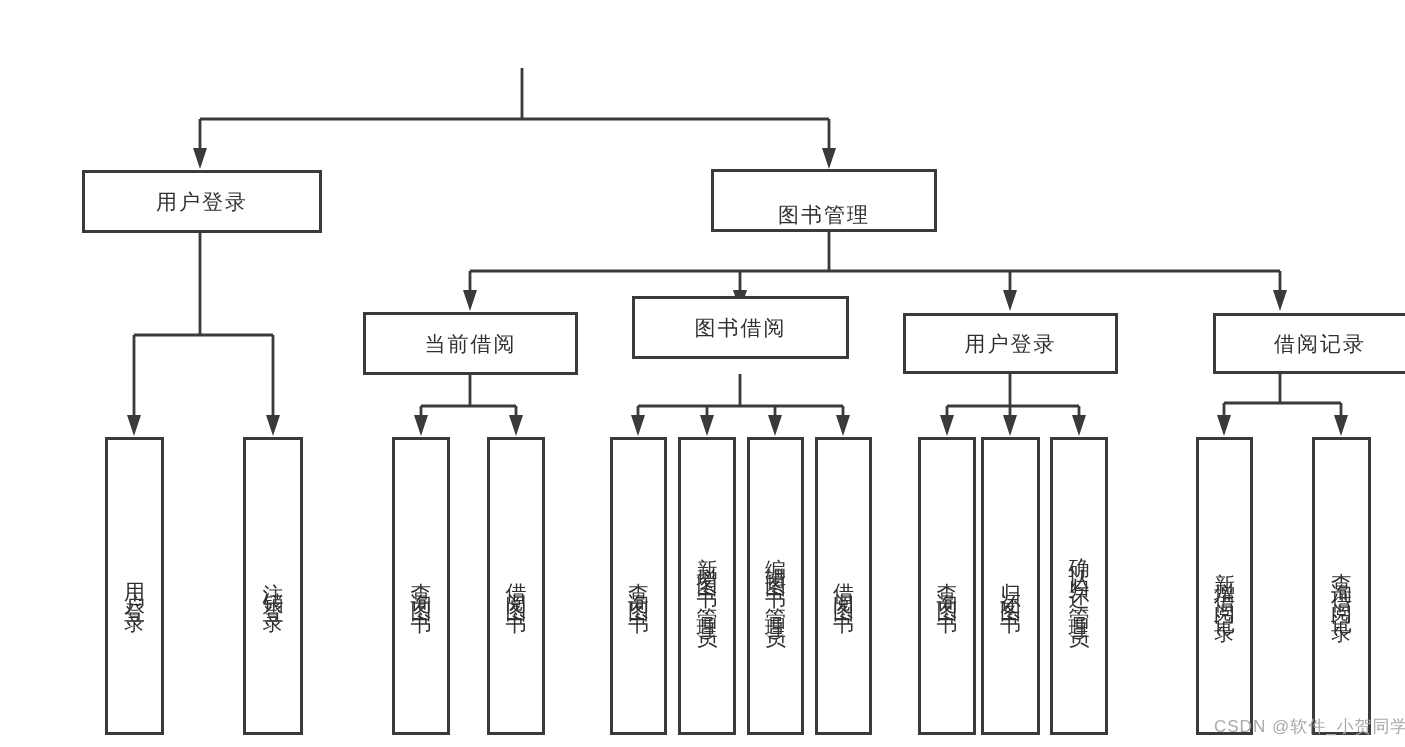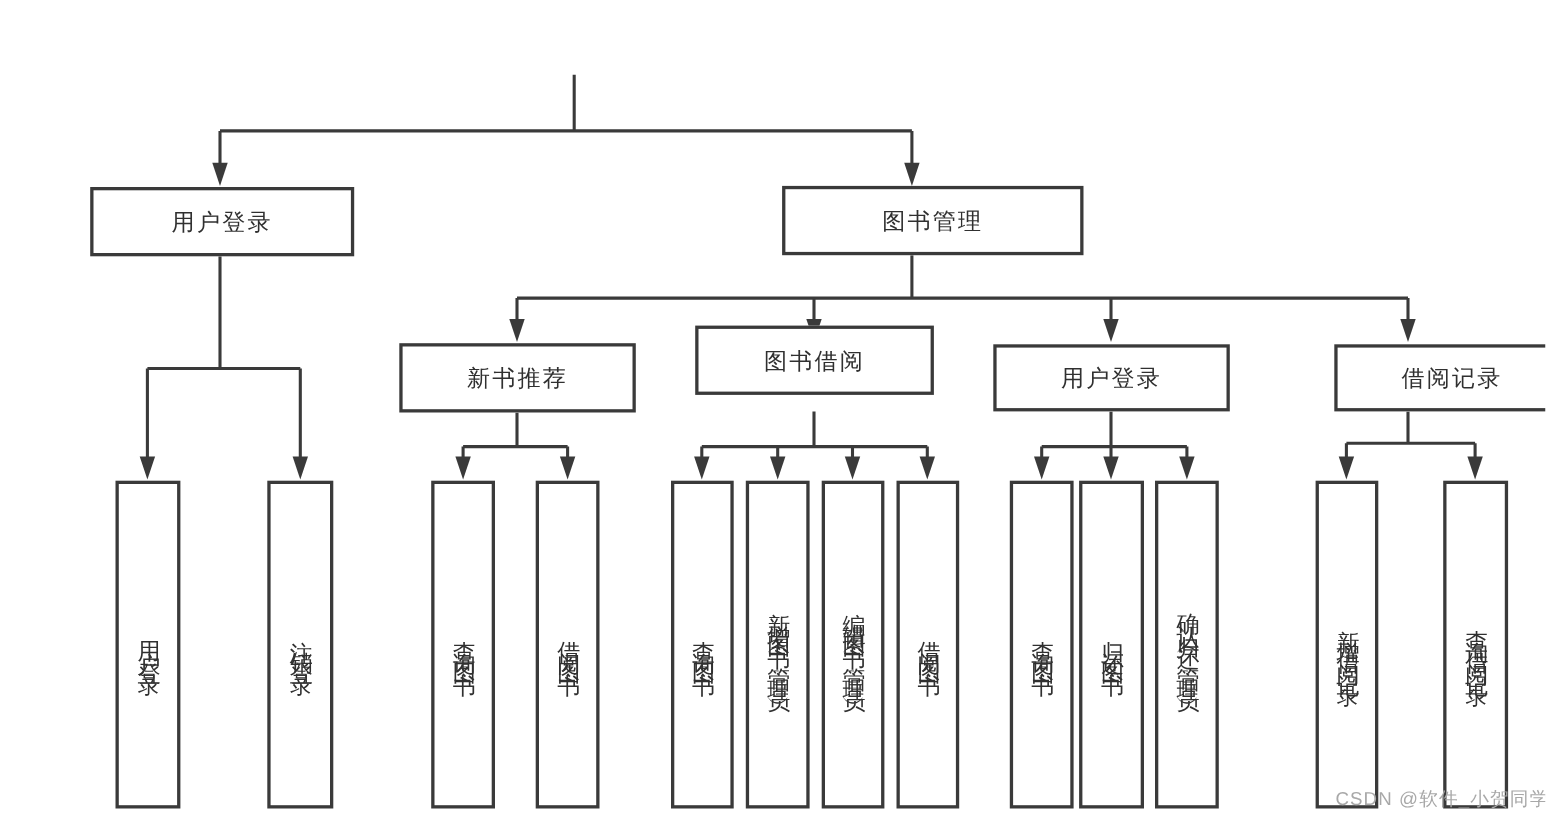--- a/index.html
+++ b/index.html
@@ -88,26 +88,26 @@
 
     <path d="M1280 374 V403 M1224 403 H1341 M1224 403 V416 M1341 403 V416"></path>
     <polygon points="1217,415 1231,415 1224,436"></polygon>
     <polygon points="1334,415 1348,415 1341,436"></polygon>
   </svg>
 
 
   <div class="node" style="left:82px;top:170px;width:240px;height:63px;">
     <span>用户登录</span>
   </div>
-  <div class="node" style="left:711px;top:169px;width:274px;height:63px;">
+  <div class="node" style="left:711px;top:169px;width:226px;height:63px;align-items:flex-end;">
     <span>图书管理</span>
   </div>
 
   <div class="node" style="left:363px;top:312px;width:215px;height:63px;">
-    <span>新书推荐</span>
+    <span>当前借阅</span>
   </div>
   <div class="node" style="left:632px;top:296px;width:217px;height:63px;">
     <span>图书借阅</span>
   </div>
   <div class="node" style="left:903px;top:313px;width:215px;height:61px;">
     <span>用户登录</span>
   </div>
   <div class="node" style="left:1173px;top:313px;width:214px;height:61px;margin-left:40px;">
     <span>借阅记录</span>
   </div>

